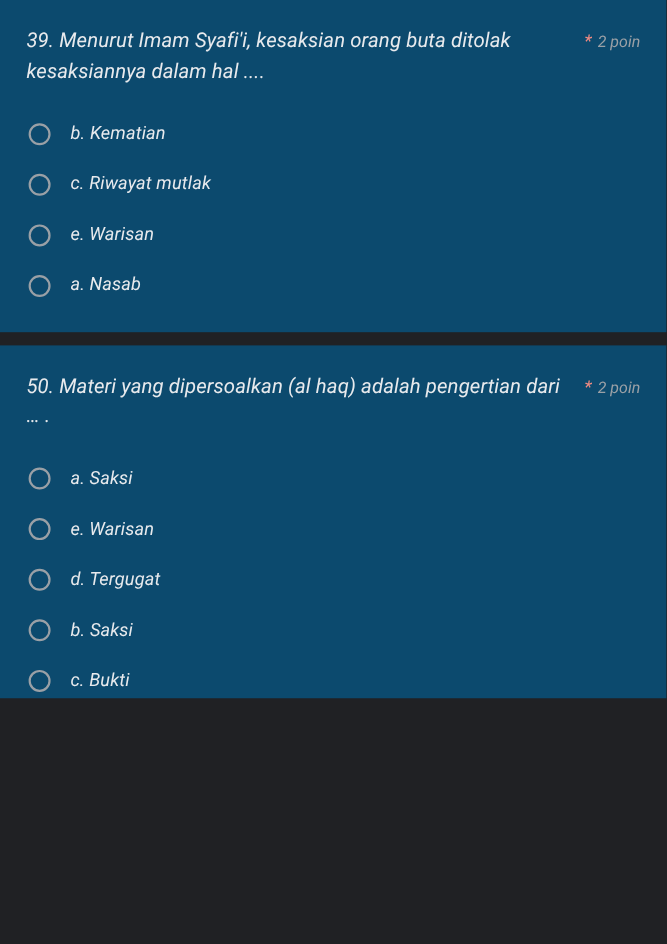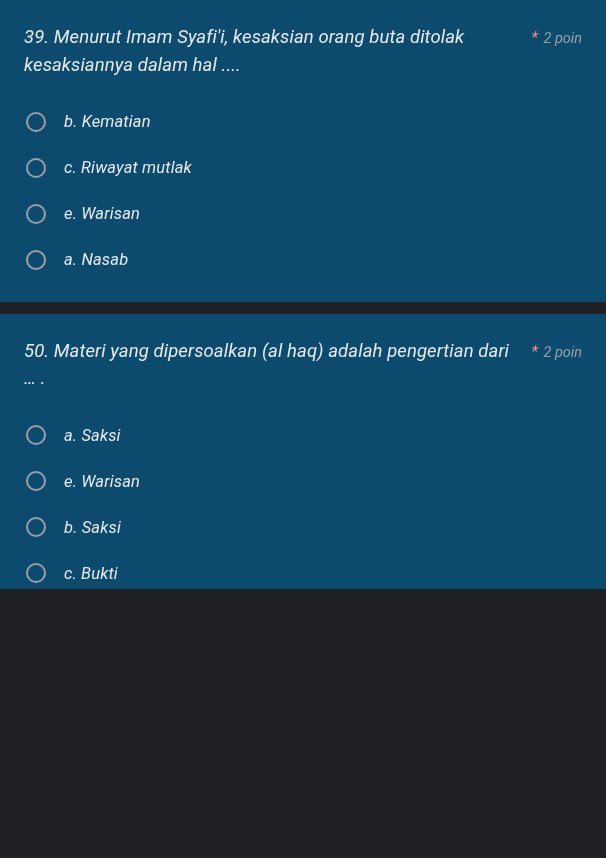--- a/index.html
+++ b/index.html
@@ -117,20 +117,24 @@
     <div class="option-row">
       <div class="radio-circle"></div>
       <div class="option-label">a. Saksi</div>
     </div>
     <div class="option-row">
       <div class="radio-circle"></div>
       <div class="option-label">e. Warisan</div>
     </div>
     <div class="option-row">
       <div class="radio-circle"></div>
+      <div class="option-label">d. Tergugat</div>
+    </div>
+    <div class="option-row">
+      <div class="radio-circle"></div>
       <div class="option-label">b. Saksi</div>
     </div>
     <div class="option-row">
       <div class="radio-circle"></div>
       <div class="option-label">c. Bukti</div>
     </div>
   </div>
 </div>
 
 </body></html>

